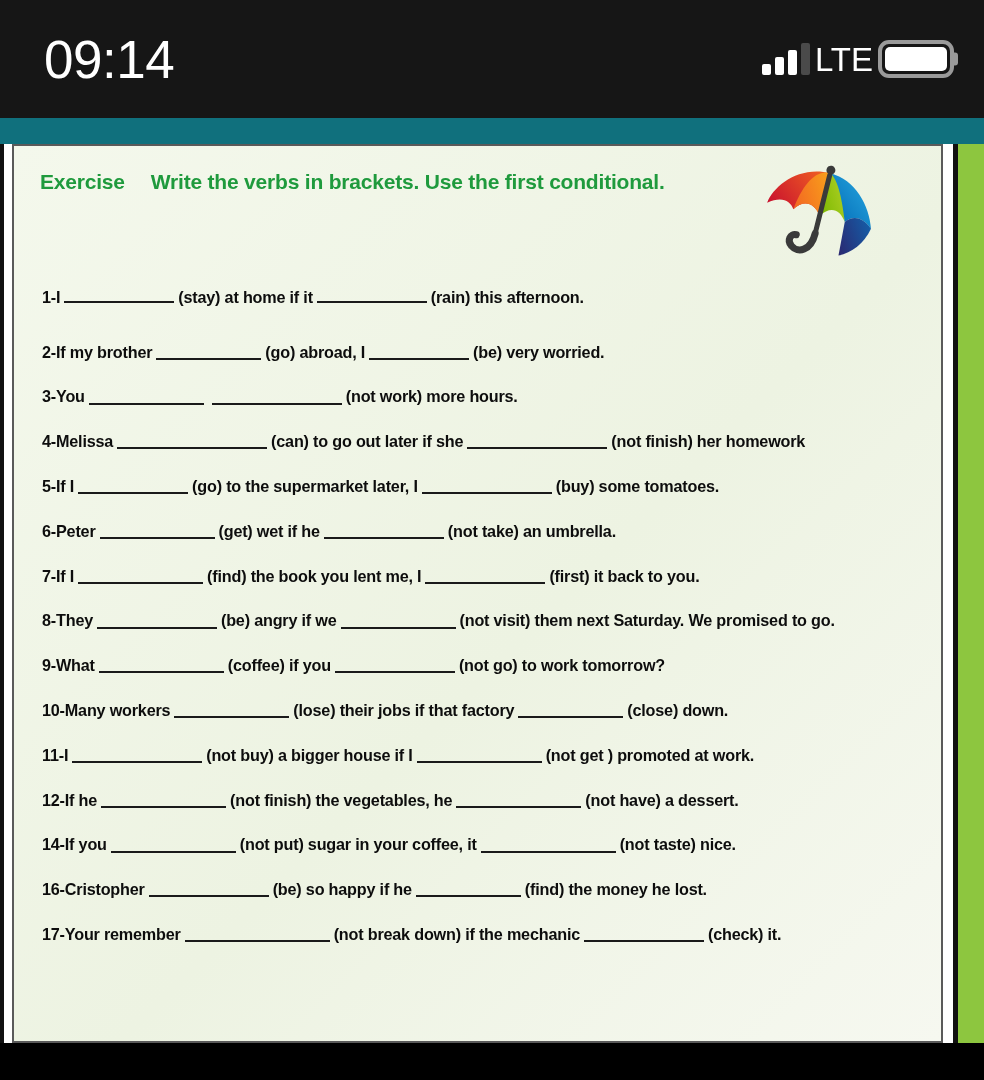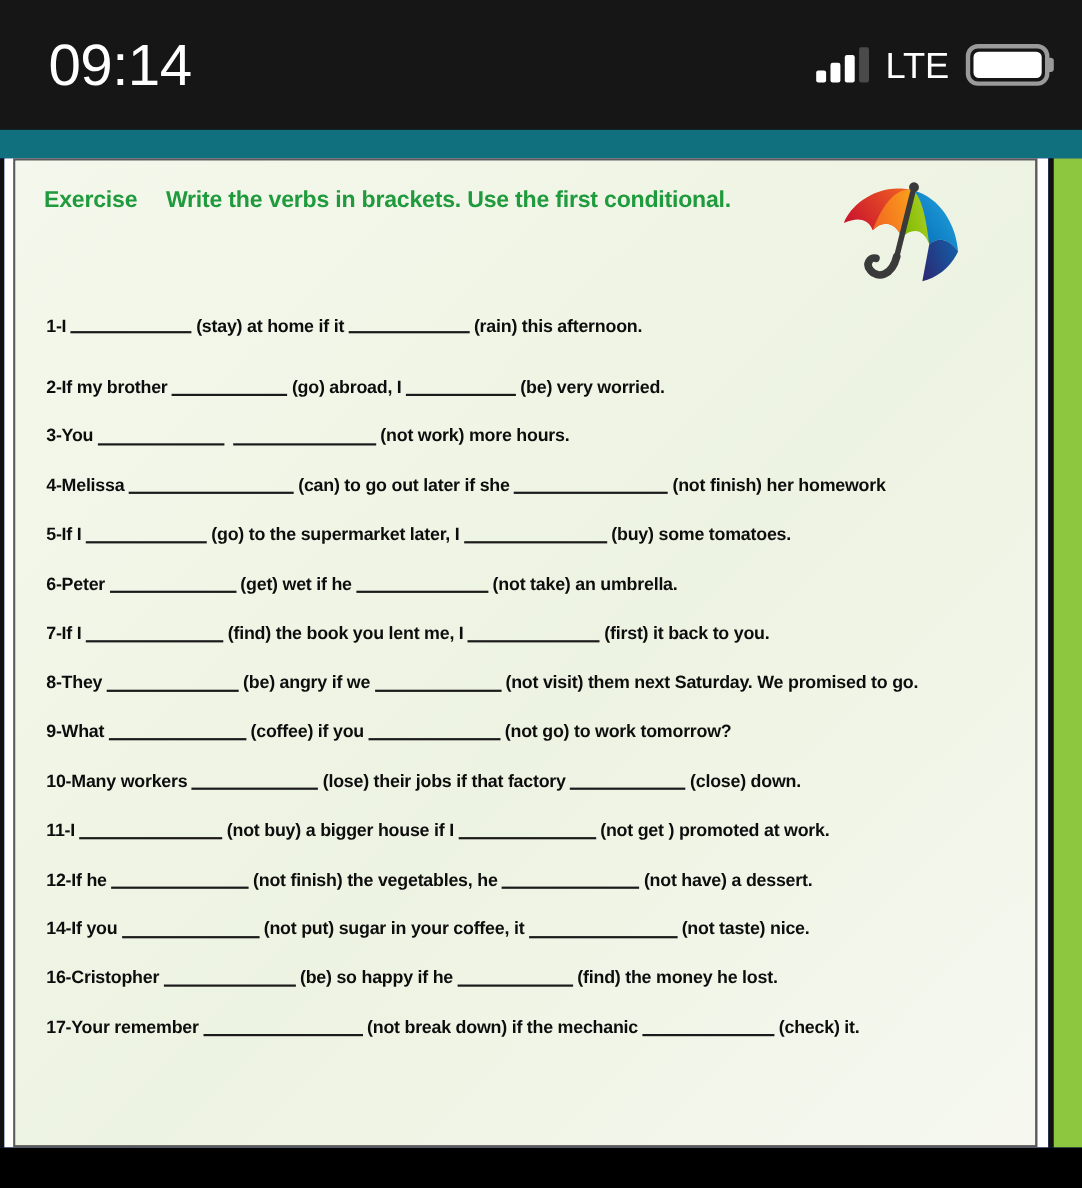--- a/index.html
+++ b/index.html
@@ -38,21 +38,21 @@
     font-size: 53px;
     font-weight: 400;
     letter-spacing: -0.5px;
     line-height: 1;
     font-family: "Liberation Sans", sans-serif;
   }
 
   .status-right {
     display: flex;
     align-items: center;
-    gap: 15px;
+    gap: 5px;
   }
 
   .signal-bars {
     display: flex;
     align-items: flex-end;
     gap: 4px;
     height: 32px;
   }
   .signal-bars i {
     display: block;
@@ -108,21 +108,21 @@
     height: 26px;
     background: #10707D;
   }
 
   
   .doc-area {
     position: absolute;
     top: 144px; left: 0;
     width: 984px;
     height: 899px;
-    background: #1d4ed8;
+    background: #e5e5e5;
     display: flex;
   }
 
   .doc-edge-left {
     width: 4px;
     height: 100%;
     background: #111111;
     flex: 0 0 auto;
   }
 

